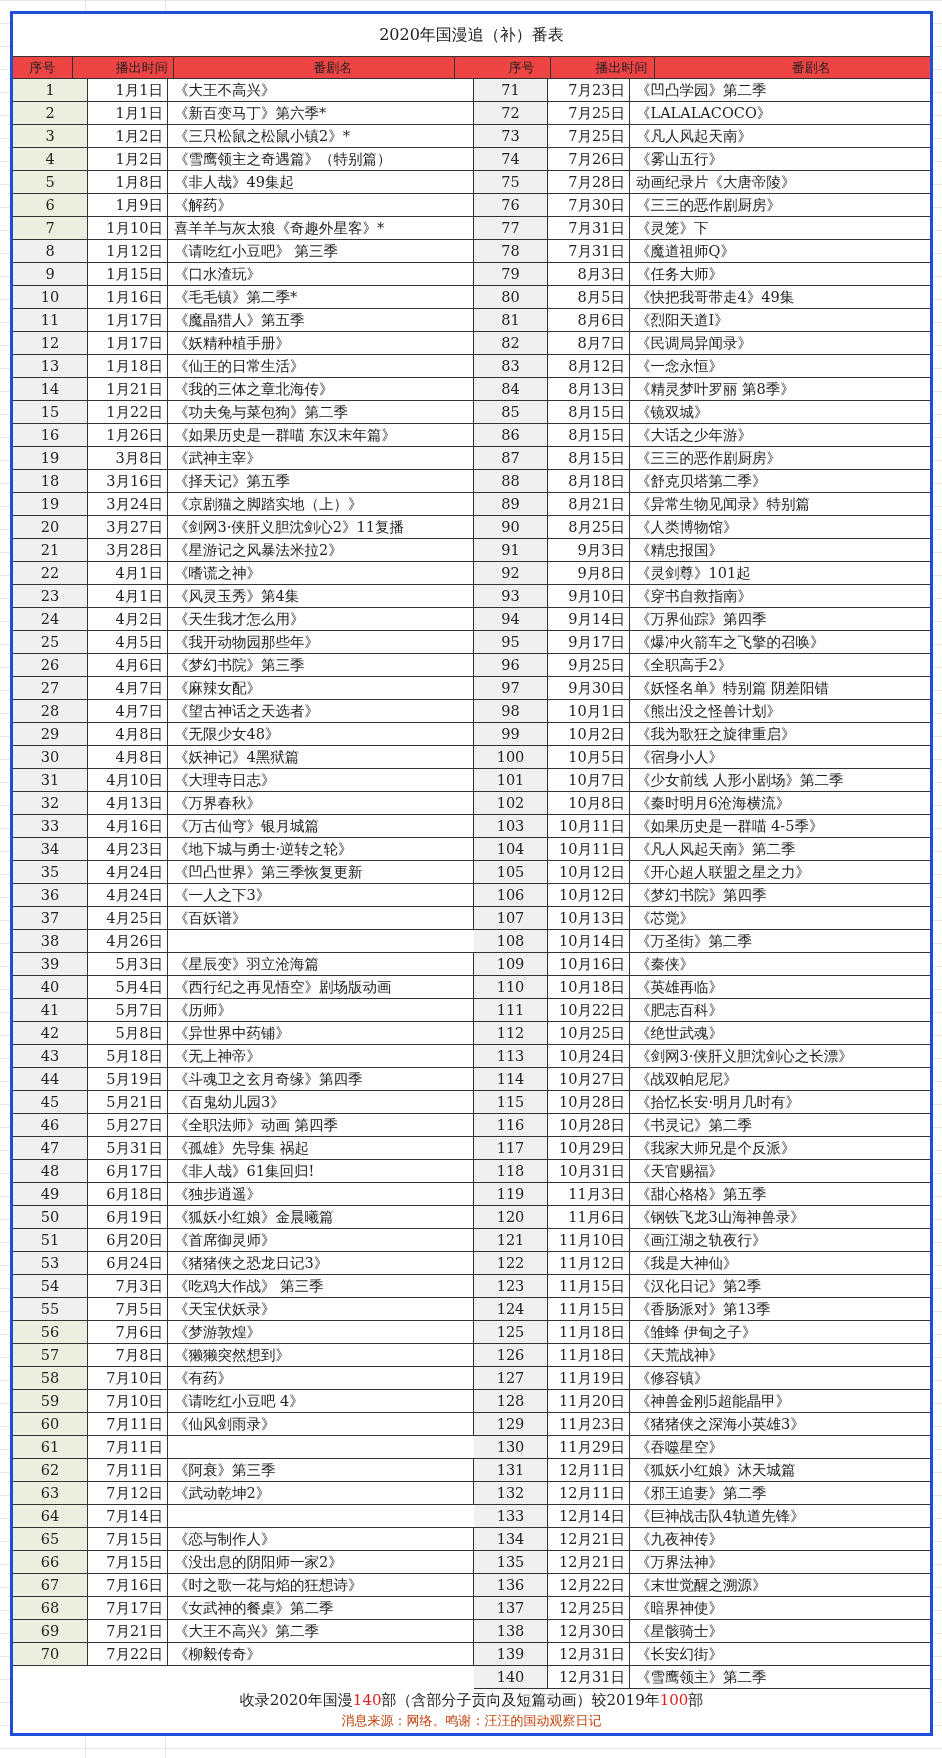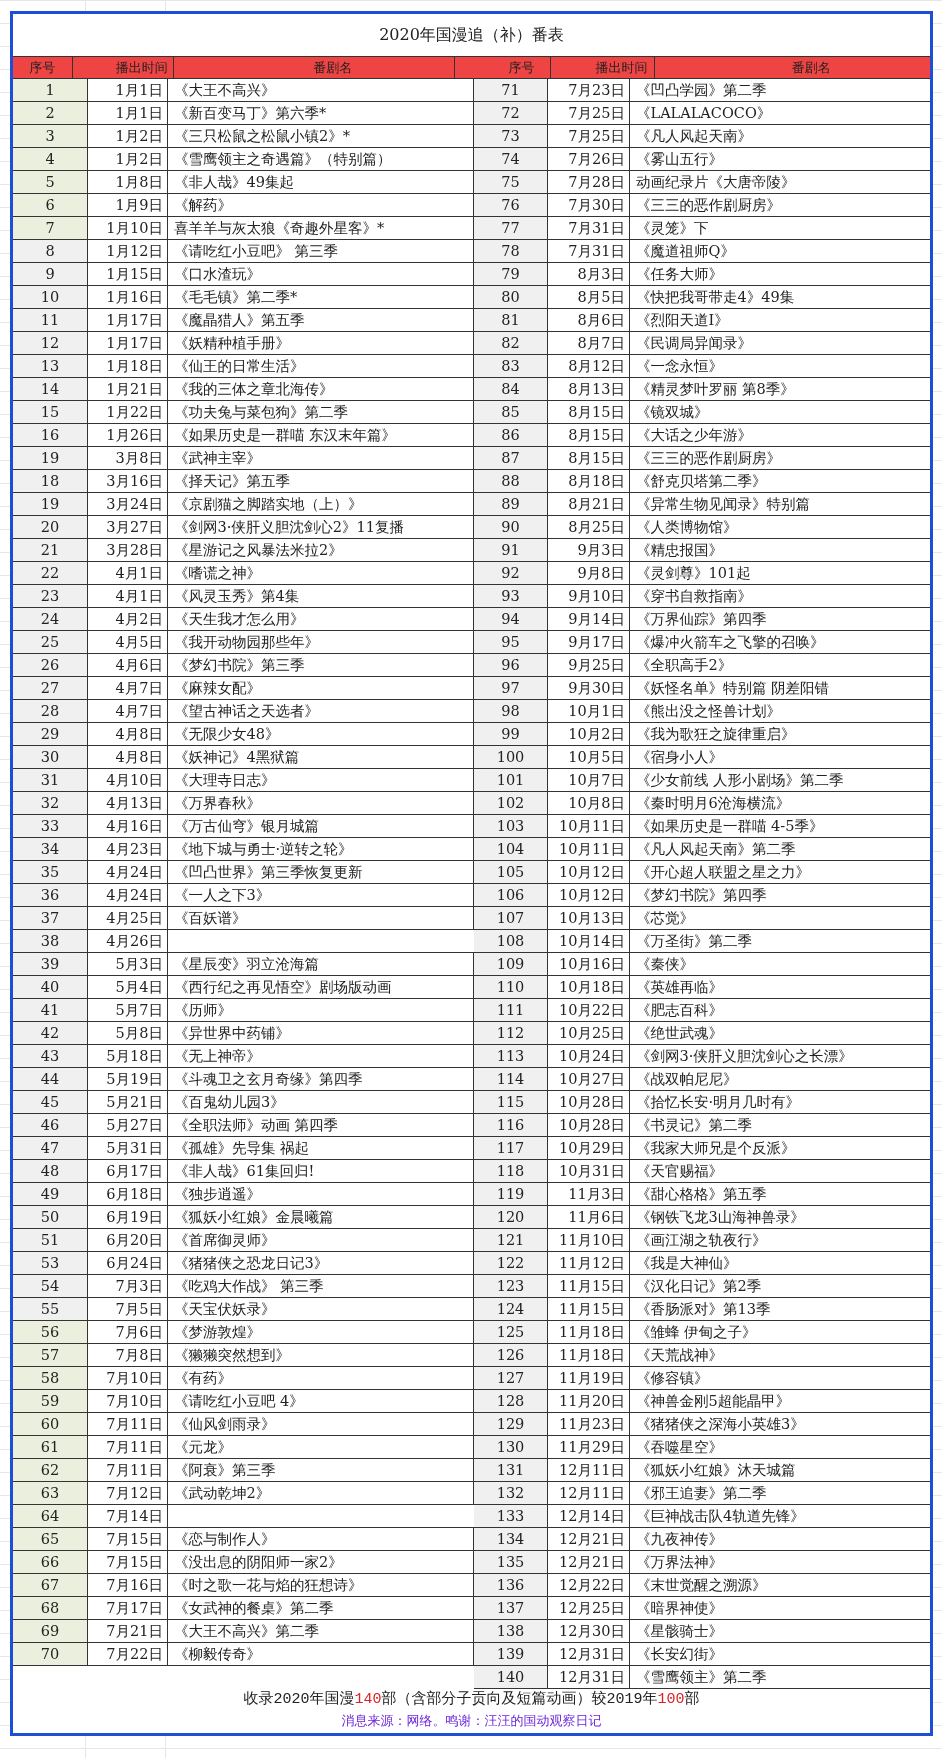--- a/index.html
+++ b/index.html
@@ -21,22 +21,22 @@
   .c-no.green { background: #eaf0dd; }
   .c-date { width: 80px; text-align: right; padding-right: 4px; line-height: 22px; border-right: 1px solid #333; box-sizing: border-box; }
   .c-title { line-height: 22px; padding-left: 6px; white-space: nowrap; overflow: hidden; box-sizing: border-box; border-right: 1px solid #333; }
   .left .c-title { width: 306px; }
   .right .c-no { width: 74px; }
   .right .c-date { width: 82px; }
   .right .c-title { width: 300px; border-right: none; }
   .w1 { width: 75px; } .w2 { width: 80px; } .w3 { width: 306px; }
   .w4 { width: 74px; } .w5 { width: 82px; } .w6 { width: 300px; border-right: none !important; }
   .footer { text-align: center; font-size: 15px; }
-  .footer .l1 { height: 22px; line-height: 22px; font-family: Liberation Mono, monospace; }
-  .footer .l2 { height: 22px; line-height: 20px; font-size: 13px; color: #6d28d9; }
+  .footer .l1 { height: 22px; line-height: 22px; }
+  .footer .l2 { height: 22px; line-height: 20px; font-size: 13px; color: #c2410c; }
   .red { color: #e02020; }
 </style>
 </head>
 <body>
 
 <div class="gridbg"></div>
 <div class="vline" style="left:85px"></div>
 <div class="vline" style="left:165px"></div>
 
 <div class="sheet">
@@ -343,21 +343,20 @@
           <div class="c-title">《请吃红小豆吧 4》</div>
         </div>
         <div class="row">
           <div class="c-no green">60</div>
           <div class="c-date">7月11日</div>
           <div class="c-title">《仙风剑雨录》</div>
         </div>
         <div class="row">
           <div class="c-no green">61</div>
           <div class="c-date">7月11日</div>
-          <div class="c-title">《元龙》</div>
         </div>
         <div class="row">
           <div class="c-no green">62</div>
           <div class="c-date">7月11日</div>
           <div class="c-title">《阿衰》第三季</div>
         </div>
         <div class="row">
           <div class="c-no green">63</div>
           <div class="c-date">7月12日</div>
           <div class="c-title">《武动乾坤2》</div>

